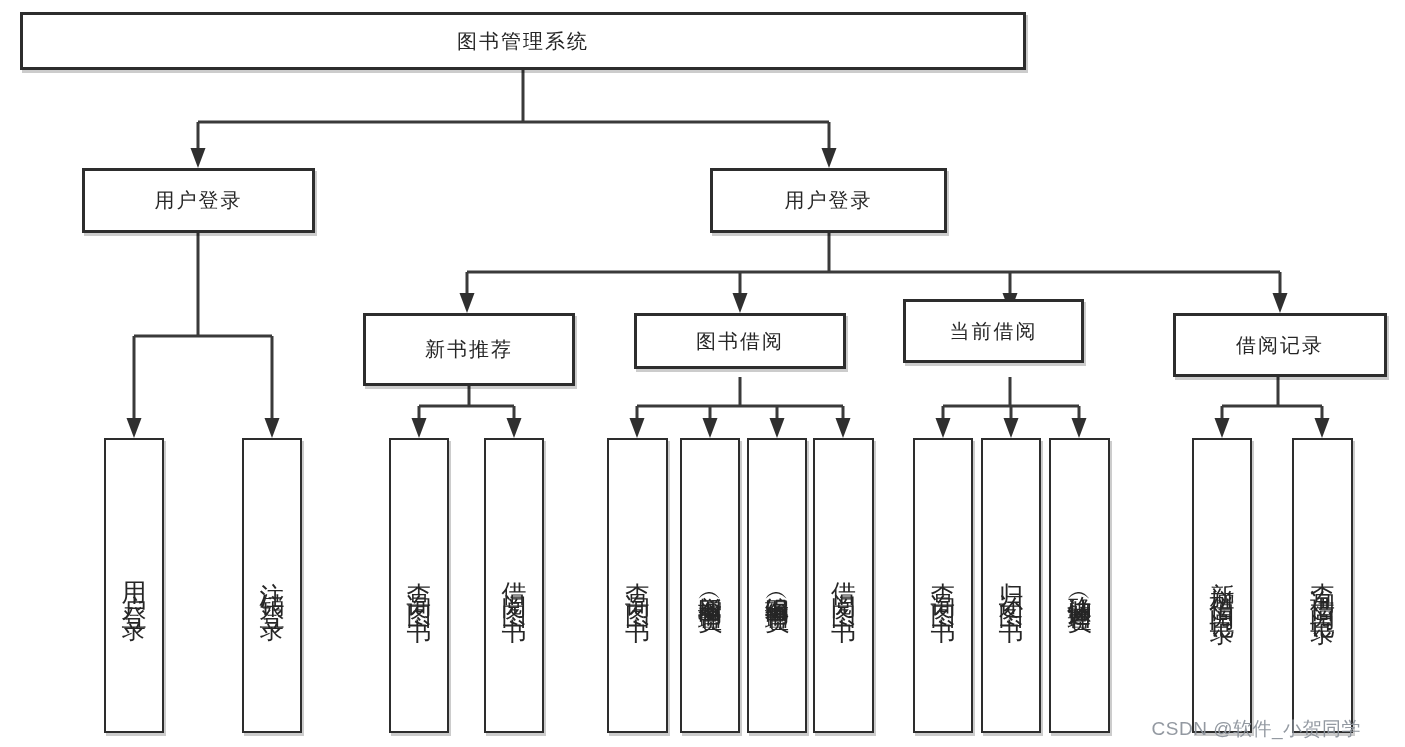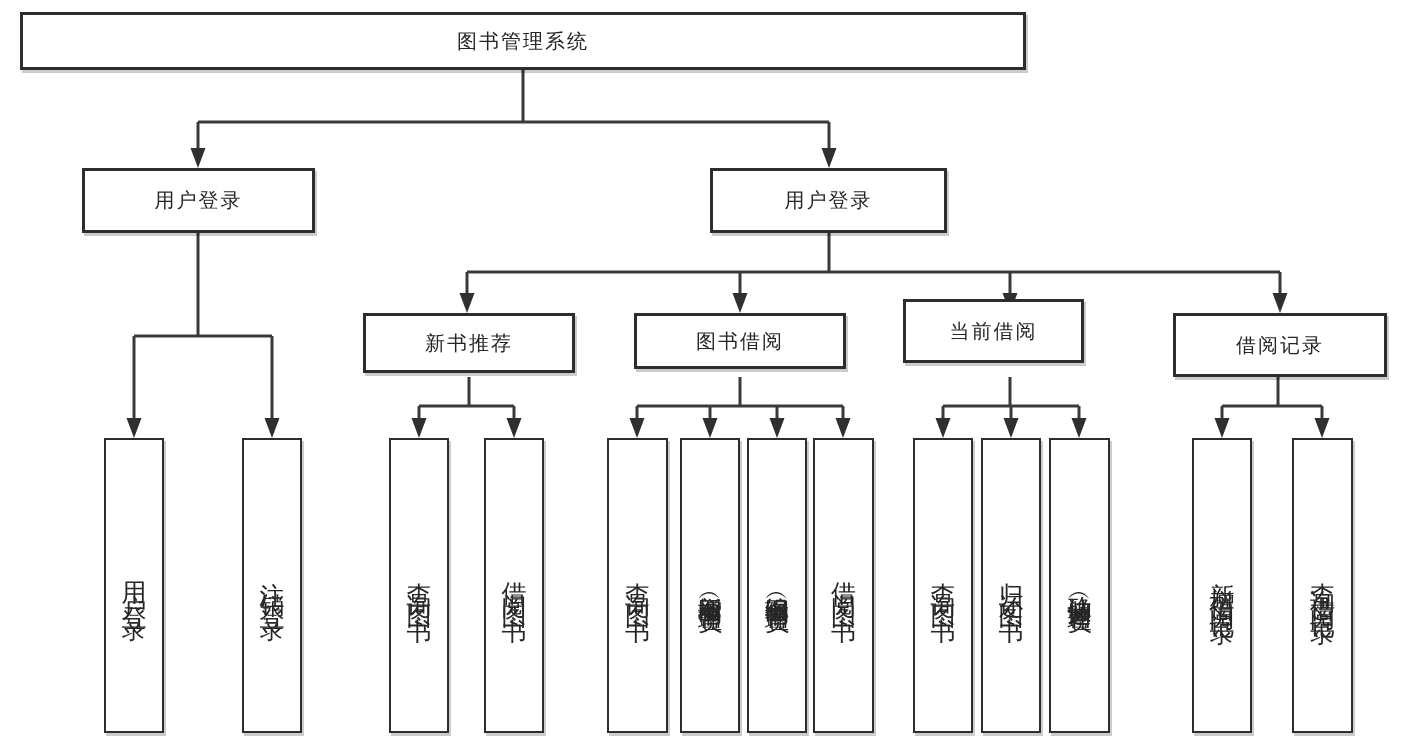--- a/index.html
+++ b/index.html
@@ -95,21 +95,21 @@
     <span class="h-label">图书管理系统</span>
   </div>
 
   <div class="node" style="left:82px; top:168px; width:233px; height:65px;">
     <span class="h-label">用户登录</span>
   </div>
   <div class="node" style="left:710px; top:168px; width:237px; height:65px;">
     <span class="h-label">用户登录</span>
   </div>
 
-  <div class="node" style="left:363px; top:313px; width:212px; height:60px;">
+  <div class="node" style="left:363px; top:313px; width:212px; height:73px;">
     <span class="h-label">新书推荐</span>
   </div>
   <div class="node" style="left:634px; top:313px; width:212px; height:56px;">
     <span class="h-label">图书借阅</span>
   </div>
   <div class="node" style="left:903px; top:299px; width:181px; height:64px;">
     <span class="h-label">当前借阅</span>
   </div>
   <div class="node" style="left:1173px; top:313px; width:214px; height:64px;">
     <span class="h-label">借阅记录</span>
@@ -152,13 +152,14 @@
     <span class="v-label">确认归还（管理员）</span>
   </div>
 
   <div class="node leaf med" style="left:1192px; top:438px; width:60px; height:295px;">
     <span class="v-label">新增借阅记录</span>
   </div>
   <div class="node leaf med" style="left:1292px; top:438px; width:61px; height:295px;">
     <span class="v-label">查询借阅记录</span>
   </div>
 
+  <div class="watermark">CSDN @软件_小贺同学</div>
 </div>
 
 </body></html>

